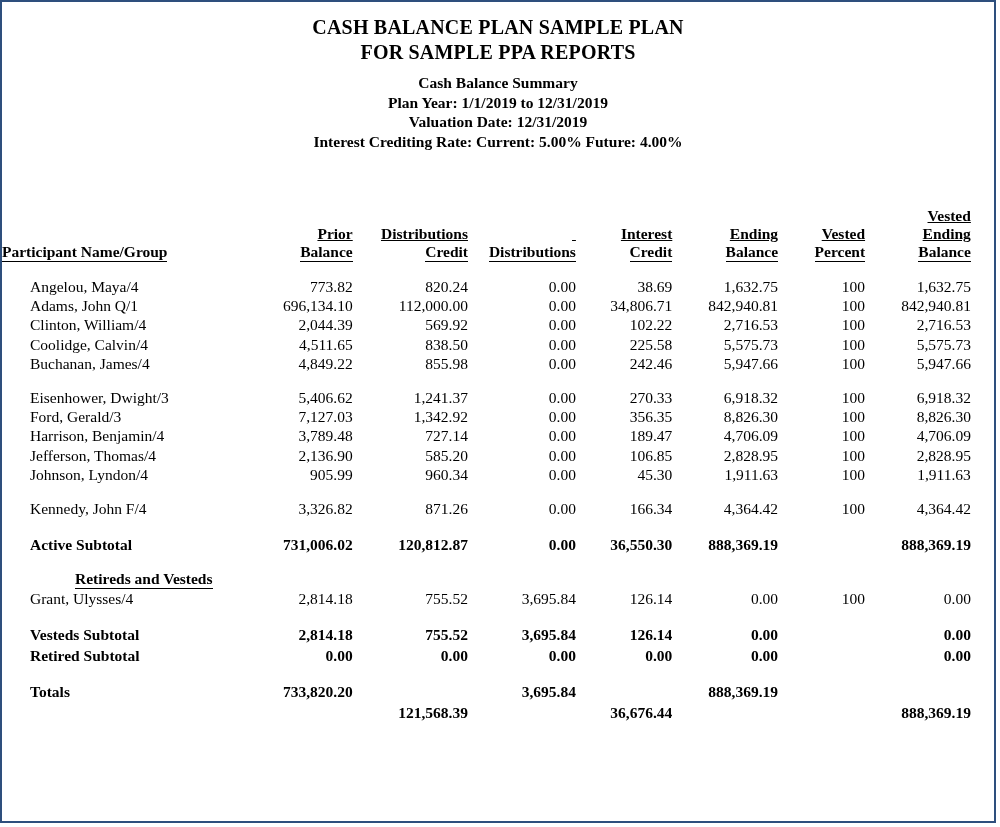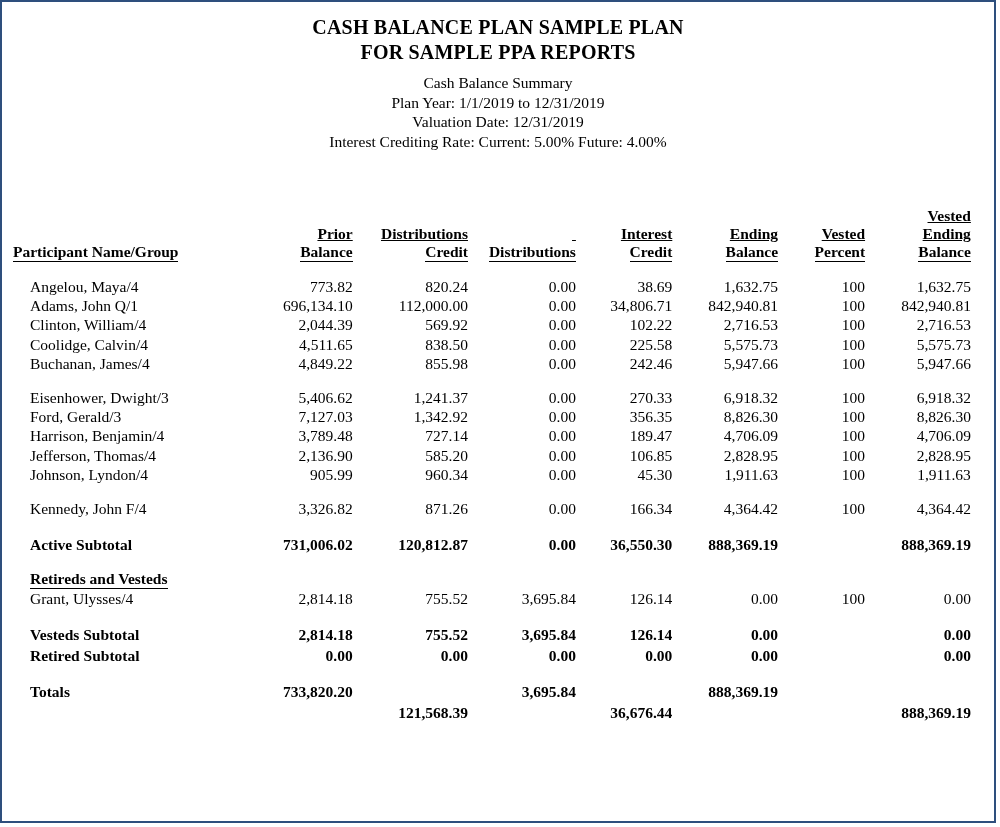--- a/index.html
+++ b/index.html
@@ -15,21 +15,21 @@
     width:996px;height:823px;
     border:2px solid #2e4f7d;
     box-sizing:border-box;
     background:#ffffff;
   }
   
   .doc-head{text-align:center;padding-top:13px;}
   .title-line{
     font-weight:bold;font-size:20px;line-height:25px;letter-spacing:.2px;
   }
-  .sub-line{font-size:15.5px;line-height:19.5px;}
+  .sub-line{font-size:15.5px;line-height:19.5px;font-weight:bold;}
   .sub-block{margin-top:8px;}
 
   
   .tbl{
     position:absolute;left:0;right:0;top:205px;
     border-collapse:collapse;
     width:100%;
     font-size:15.5px;
   }
   .tbl td,.tbl th{padding:0;vertical-align:bottom;}
@@ -46,21 +46,21 @@
   col.c-vend{width:101px;}
   col.c-rpad{width:22px;}
 
   thead th{
     font-weight:bold;
     text-align:right;
     font-size:15.5px;
     line-height:18px;
     padding-bottom:1px;
   }
-  thead th.nm{text-align:left;padding-left:11px;}
+  thead th.nm{text-align:left;padding-left:0;}
   thead th span.ul{
     display:inline-block;
     border-bottom:1.6px solid #000;
     padding-bottom:0px;
   }
   thead th .stack{display:block;text-decoration:underline;}
   thead th .stack i{display:block;font-style:normal;}
 
   tbody td{
     text-align:right;
@@ -70,20 +70,21 @@
     white-space:nowrap;
   }
   tbody td.nm{text-align:left;padding-left:28px;}
   tr.spacer td{height:15px;line-height:15px;font-size:1px;}
   tr.bold td{font-weight:bold;}
   tr.tall td{height:21px;}
   .sec-head{
     display:inline-block;
     font-weight:bold;
     border-bottom:1.6px solid #000;
+    margin-left:45px;
   }
 </style>
 </head>
 <body>
 
 <div id="page" style="border-color: rgb(46, 79, 125);">
 
   <div class="doc-head">
     <div class="title-line">CASH BALANCE PLAN SAMPLE PLAN</div>
     <div class="title-line">FOR SAMPLE PPA REPORTS</div>

